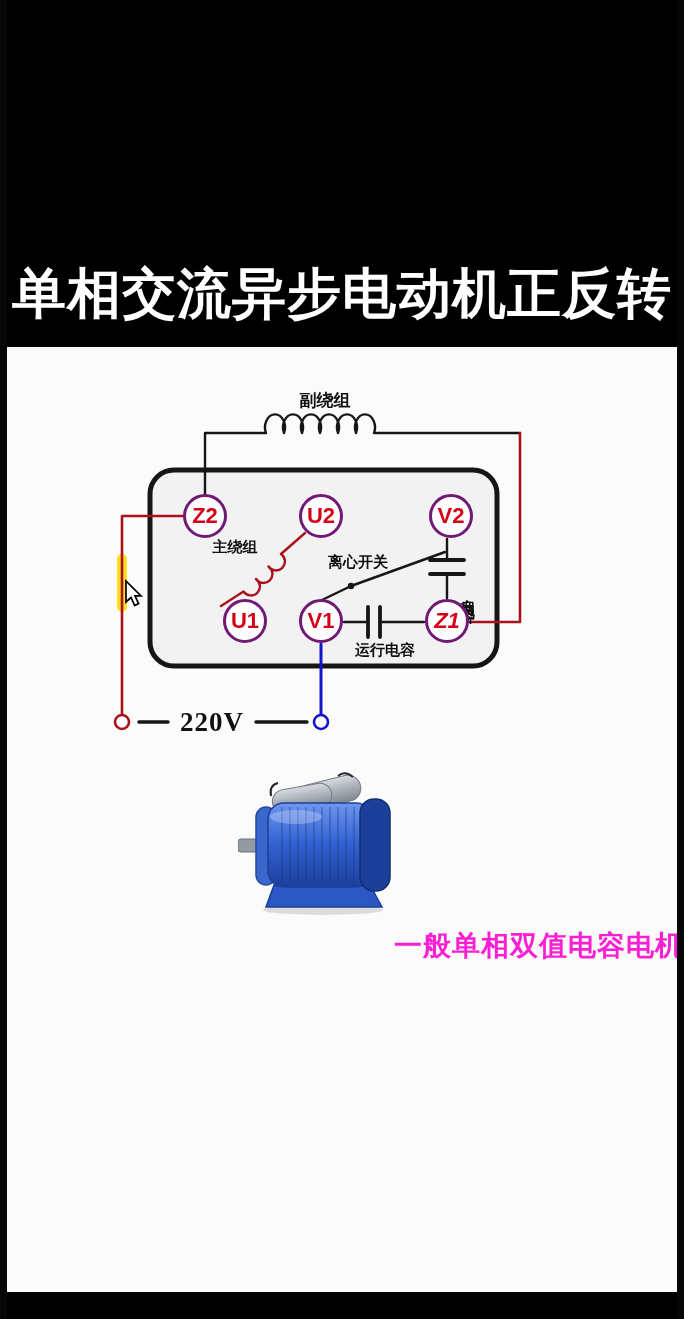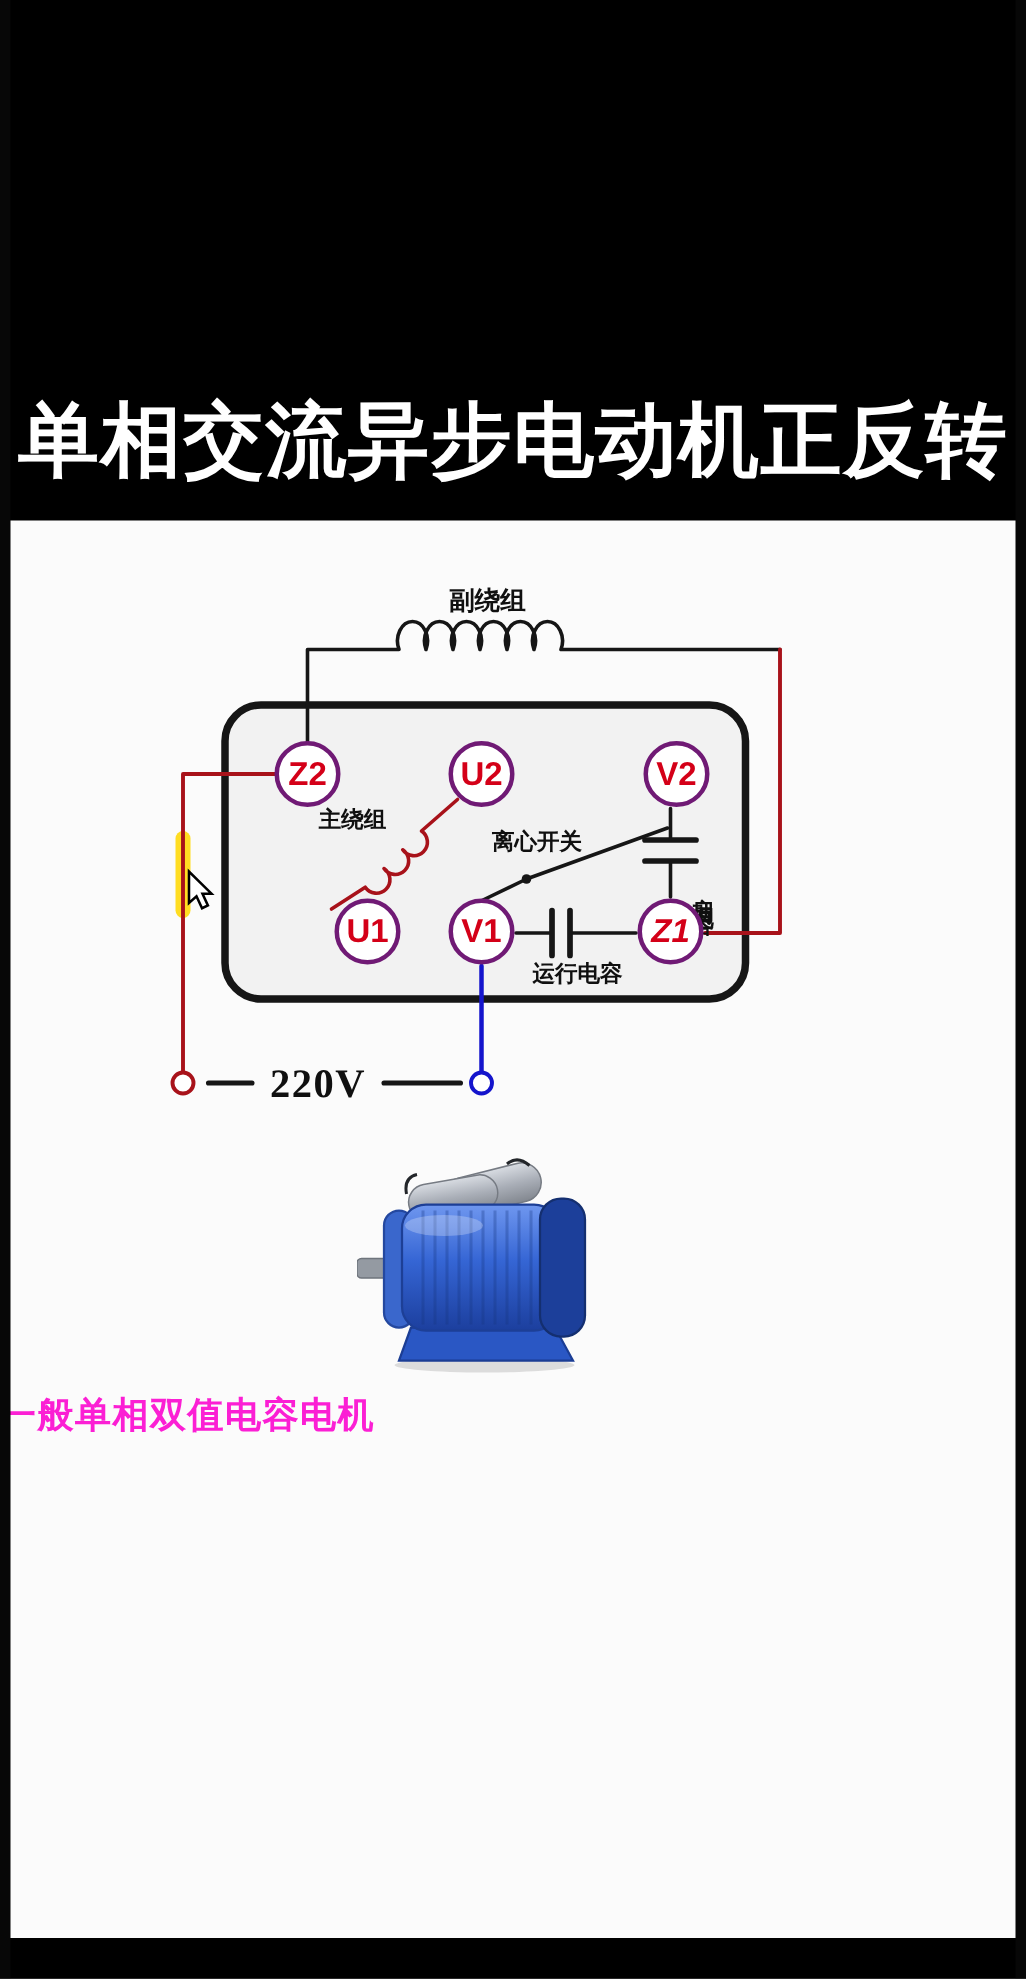--- a/index.html
+++ b/index.html
@@ -11,21 +11,21 @@
   .blk{stroke:#161616;}
   .wire-red{stroke:var(--wire-red,#a8121a);}
   .wire-blue{stroke:var(--wire-blue,#1414cc);}
   .hl{stroke:var(--highlight-yellow,#ffdd22);}
   .lbl{position:absolute;color:#101010;font-weight:700;font-size:15px;text-align:center;line-height:1.15;}
   .lbl.big{font-size:17px;}
   .vert{writing-mode:vertical-rl;text-orientation:upright;letter-spacing:3px;}
   .terminal{position:absolute;width:44px;height:44px;border:3px solid #701a75;border-radius:50%;background:#ffffff;display:flex;align-items:center;justify-content:center;box-sizing:border-box;}
   .terminal span{color:var(--terminal-text,#d40018);font-size:22px;font-weight:700;}
   .v220{position:absolute;left:168px;top:360px;width:88px;text-align:center;font-size:27px;font-weight:700;color:#101010;letter-spacing:1px;font-family:Liberation Serif, serif;}
-  .caption{position:absolute;top:580px;left:0;width:100%;text-align:left;font-size:24px;font-weight:700;color:var(--caption-pink,#fb1fd4);letter-spacing:1px;}
+  .caption{position:absolute;top:580px;left:0;width:100%;text-align:right;font-size:28px;font-weight:700;color:var(--caption-pink,#fb1fd4);letter-spacing:1px;}
   .motor{position:absolute;left:238px;top:420px;width:165px;height:150px;}
   .edge{position:absolute;top:0;width:7px;height:1319px;background:#070707;z-index:40;}
   .bottom{position:absolute;left:0;top:1292px;width:100%;height:27px;background:#000;}
 </style>
 </head>
 <body>
 
 <div class="frame">
 
   <div class="title">单相交流异步电动机正反转</div>

